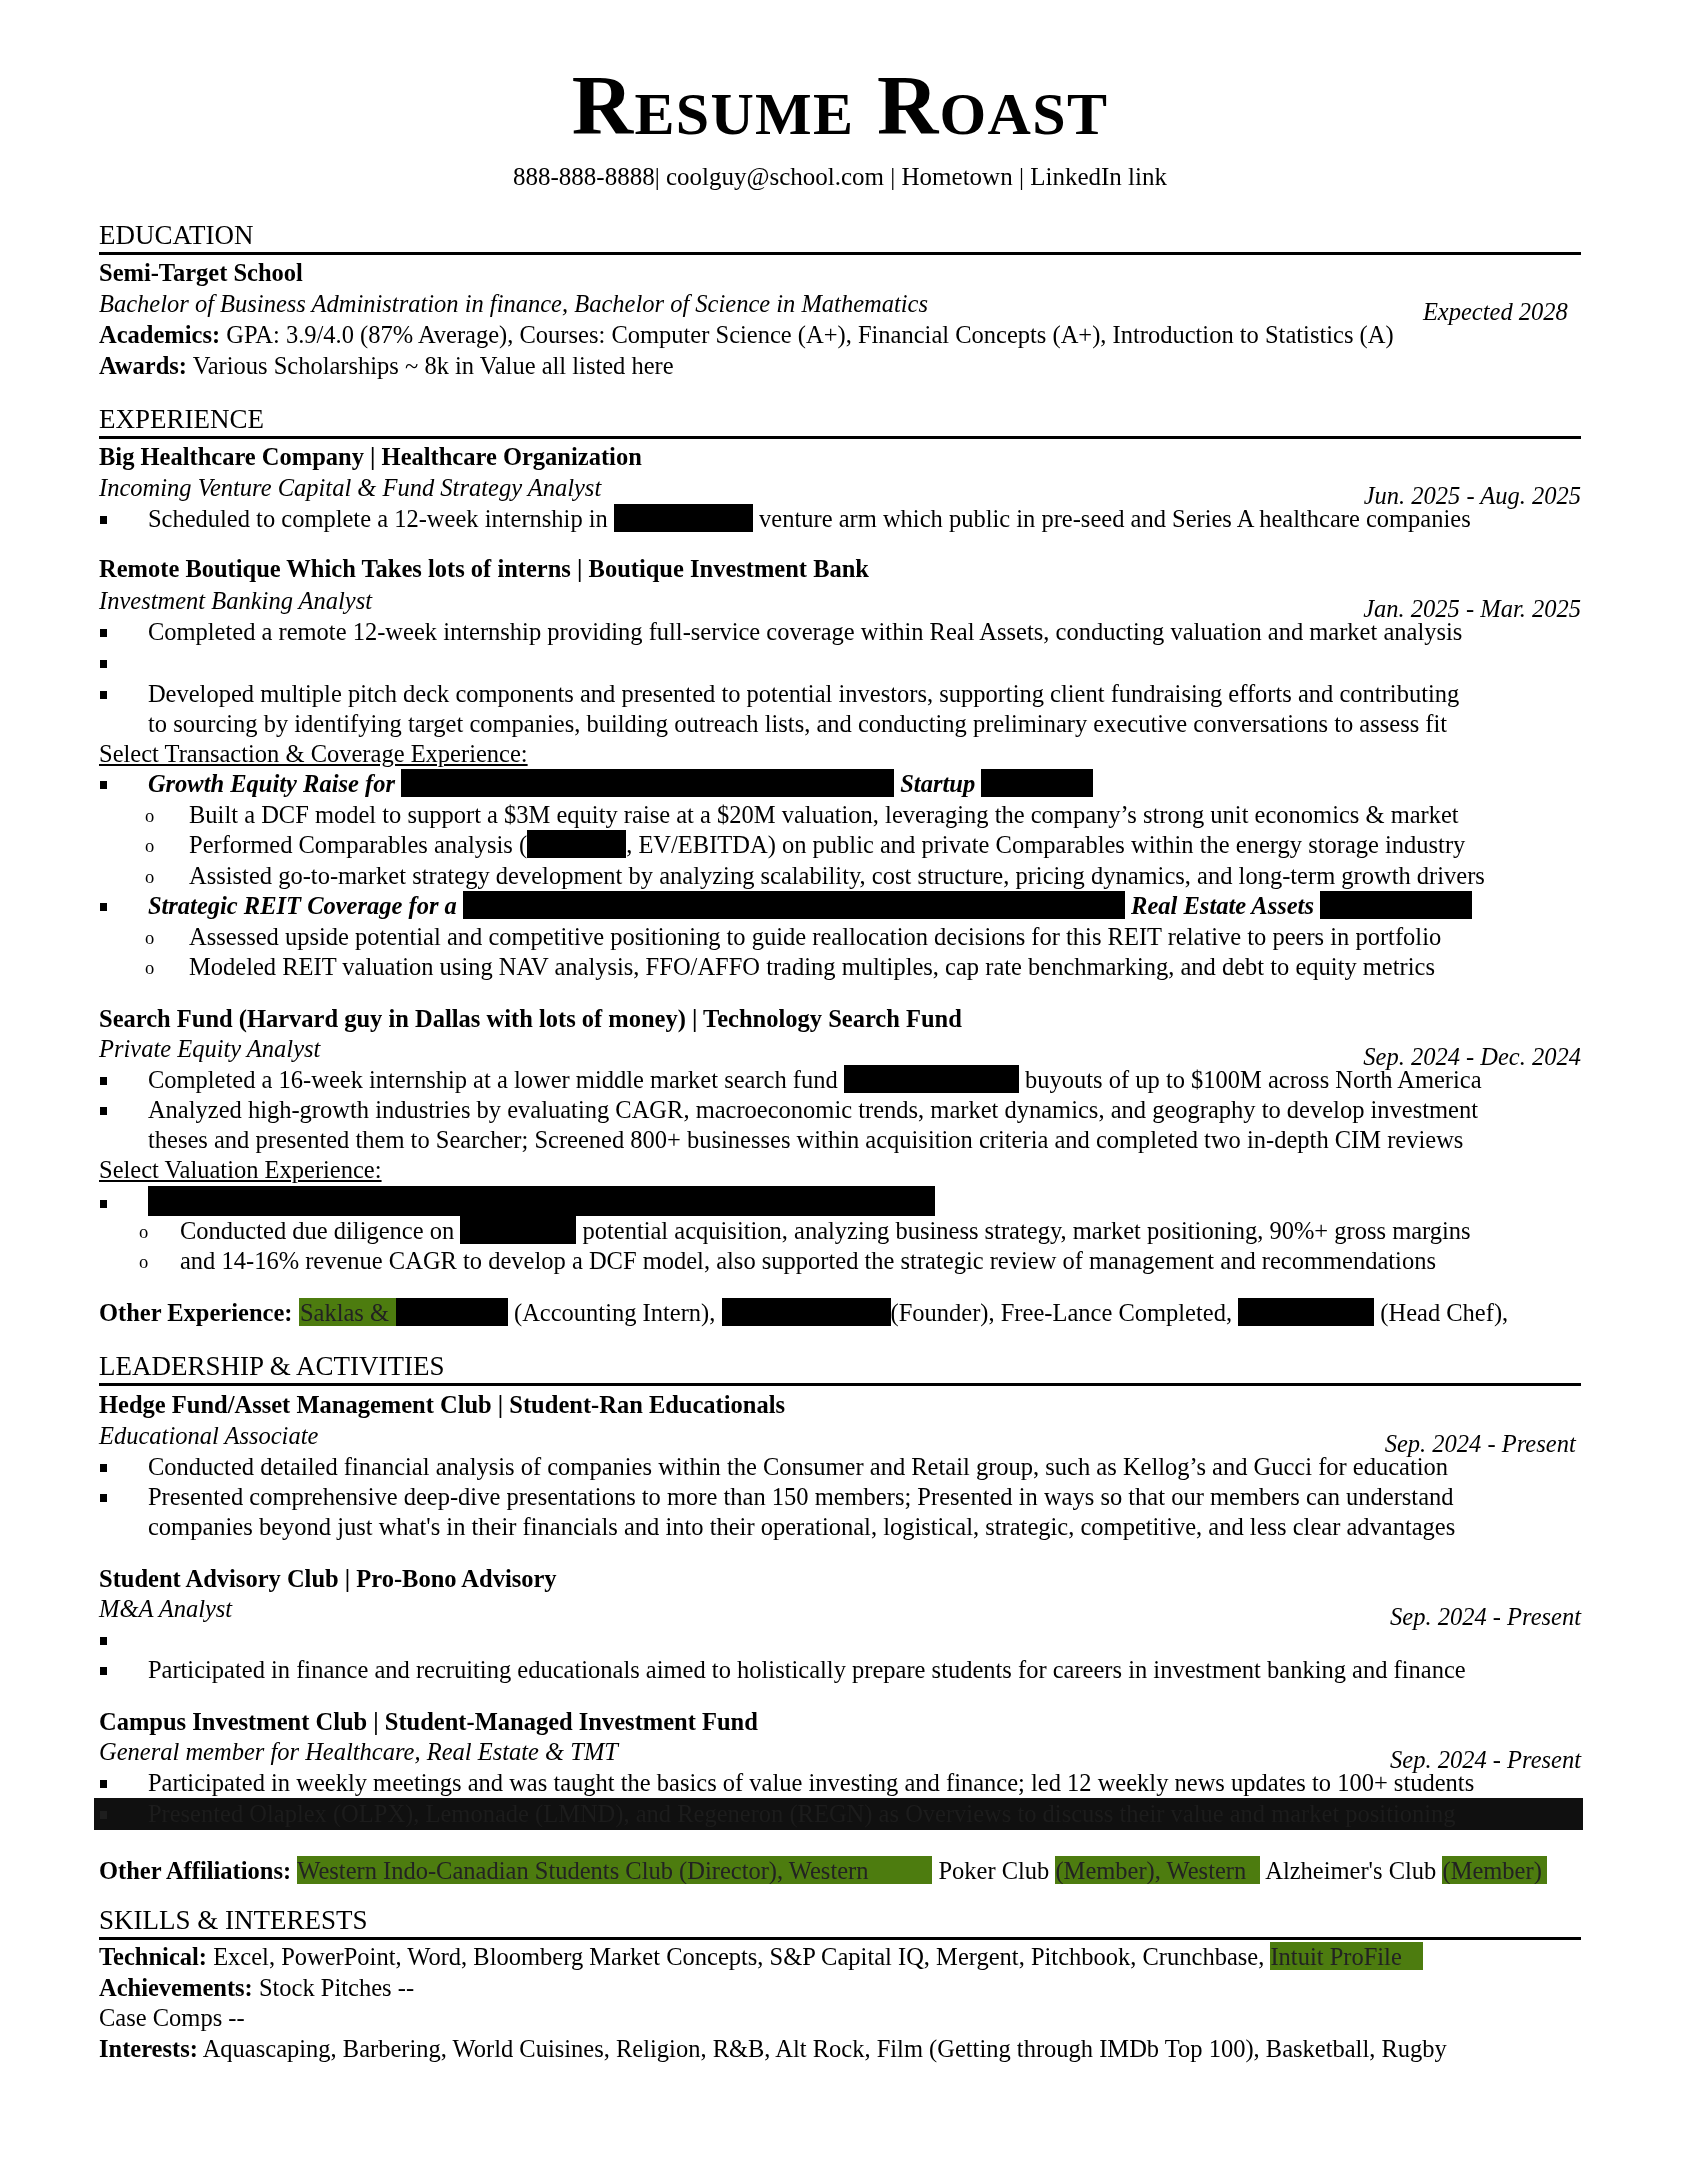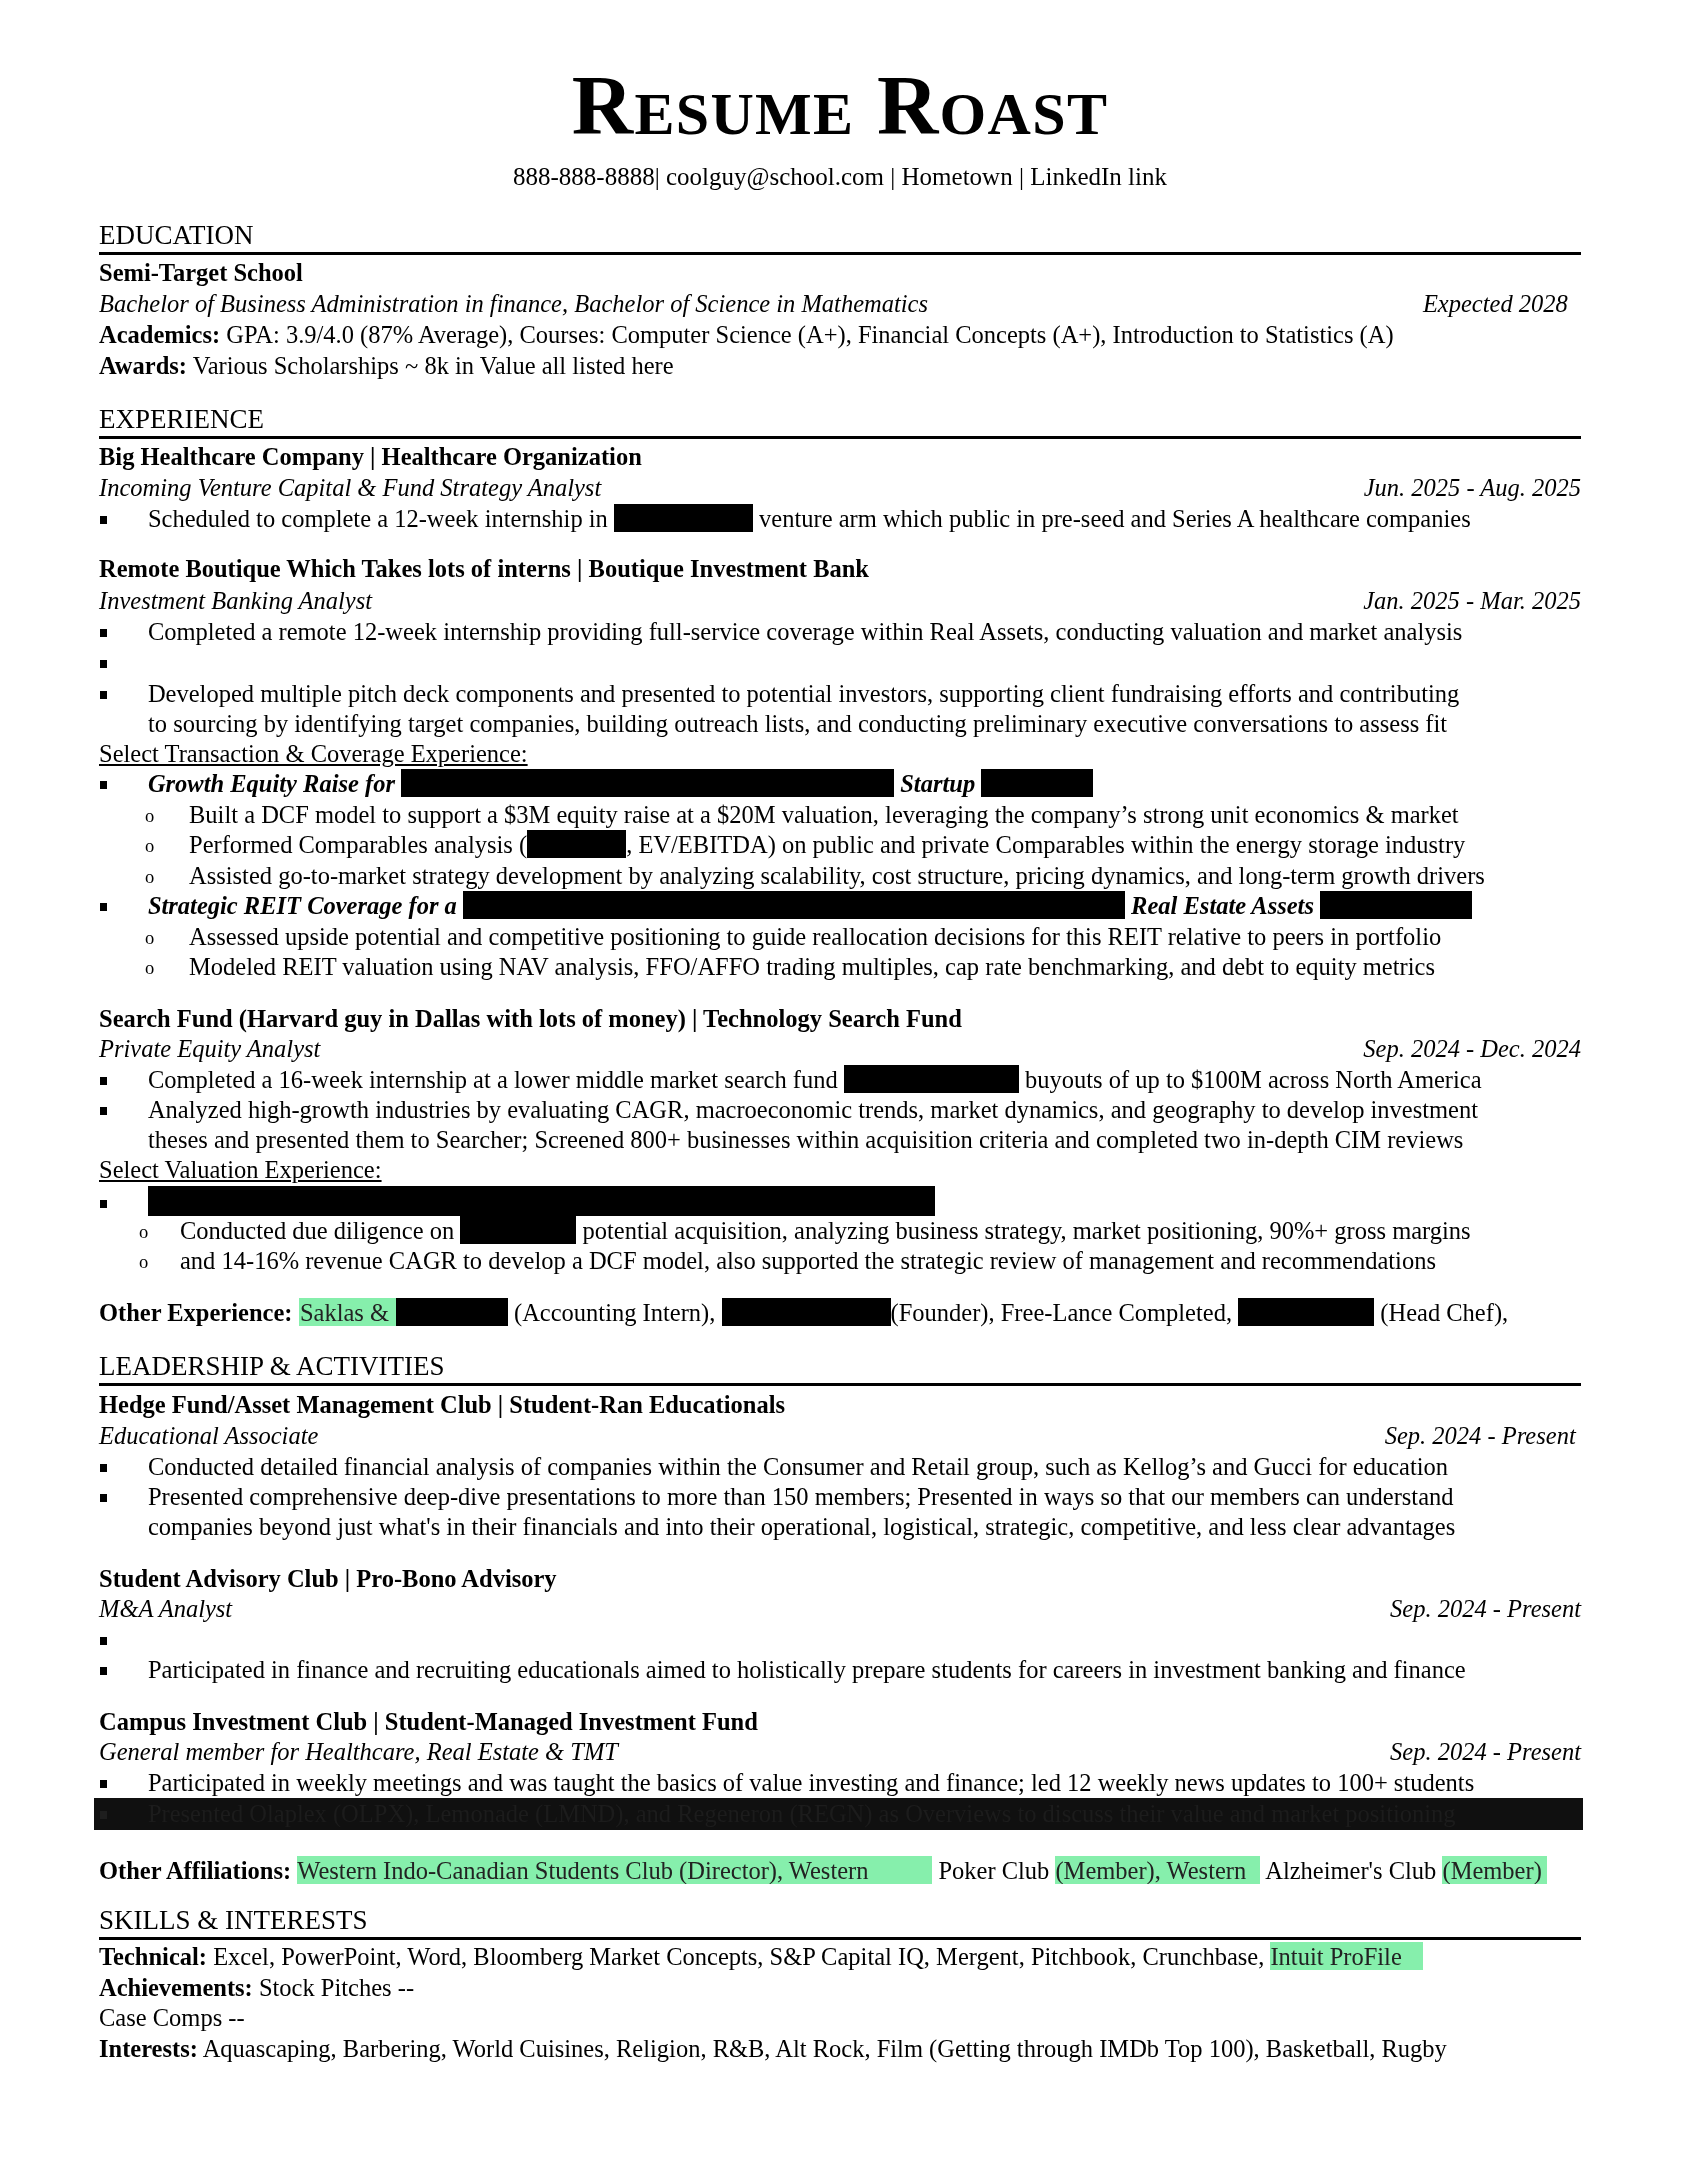--- a/index.html
+++ b/index.html
@@ -9,26 +9,26 @@
   .title { position: absolute; left: 0; width: 1482px; top: 63px; text-align: center;
            font-size: 85px; font-weight: bold; letter-spacing: 1.3px; line-height: 1; font-variant: small-caps; }
   .contact { position: absolute; left: 0; width: 1482px; top: 163px; text-align: center; font-size: 25px; }
   .section-h { position: absolute; left: 0; font-size: 27px; line-height: 1; }
   .rule { position: absolute; left: 0; width: 1482px; height: 2.6px; background: #000; }
   .line { position: absolute; left: 0; width: 1482px; font-size: 24.5px; line-height: 30px; white-space: nowrap; }
   .b { font-weight: bold; }
   .i { font-style: italic; }
   .bi { font-weight: bold; font-style: italic; }
   .u { text-decoration: underline; }
-  .right { position: absolute; right: 0; top: 0; font-style: italic; }
+  .right { position: absolute; right: 0; top: 8px; font-style: italic; }
   .bullet { display: inline-block; width: 6.6px; height: 8px; background: #000; margin-left: 1.3px; margin-right: 41px; vertical-align: 2.6px; }
   .sub { display: inline-block; width: 44px; margin-left: 46px; font-size: 18.5px; vertical-align: 1.3px; }
   .indent { padding-left: 49px; }
   .redact { display: inline-block; background: #000; height: 28px; vertical-align: -5.3px; color: transparent; overflow: hidden; }
-  .redact-gray { display: inline-block; background: #86efac; height: 28px; vertical-align: -5.3px; color: #222; overflow: hidden; white-space: nowrap; }
+  .redact-gray { display: inline-block; background: #4d7c0f; height: 28px; vertical-align: -5.3px; color: #222; overflow: hidden; white-space: nowrap; }
   .fullredact { position: absolute; left: -5.3px; width: 1489px; height: 32px; background: #101010; color: #1c1c1c; }
 </style>
 </head>
 <body>
 
 <div class="page">
 
   <div class="title">
     <span>Resume</span>
     <span>Roast</span>

